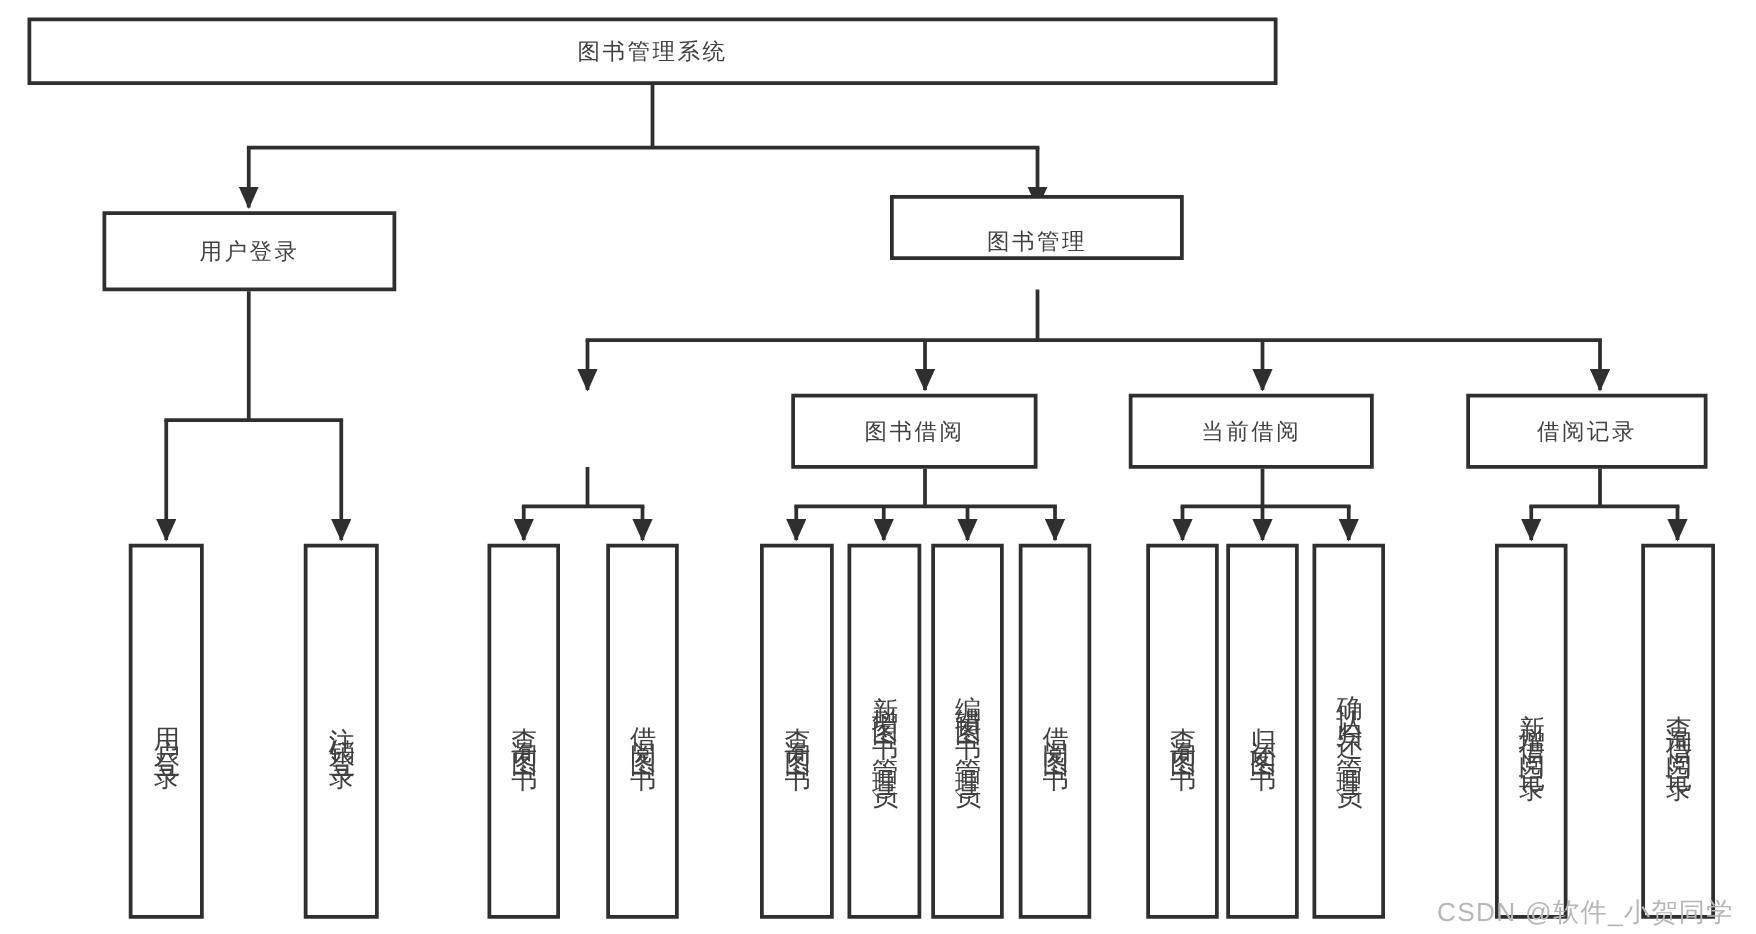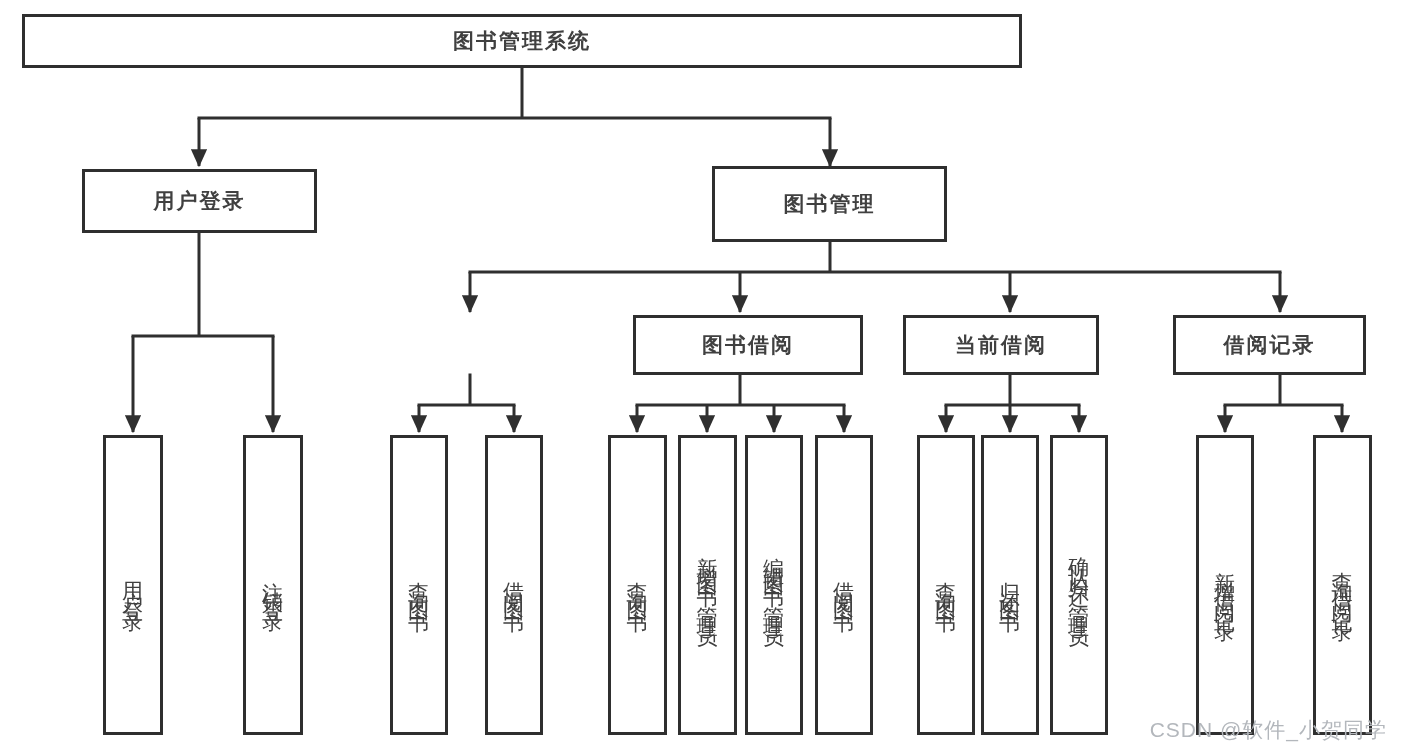--- a/index.html
+++ b/index.html
@@ -22,22 +22,22 @@
     box-sizing: border-box;
     border: 3px solid #2f2f2f;
     background: #ffffff;
     display: flex;
     align-items: center;
     justify-content: center;
     z-index: 2;
   }
   .hlabel {
     color: #404040;
-    font-size: 21px;
-    font-weight: 700;
+    font-size: 18px;
+    font-weight: 400;
     letter-spacing: 2px;
     white-space: nowrap;
   }
   .vlabel {
     color: #404040;
     font-size: 21px;
     font-weight: 500;
     writing-mode: vertical-rl;
     text-orientation: mixed;
     letter-spacing: 10px;
@@ -102,25 +102,25 @@
     </g>
   </svg>
 
   <div class="box" style="left:22px; top:14px; width:1000px; height:54px;">
     <span class="hlabel">图书管理系统</span>
   </div>
 
   <div class="box" style="left:82px; top:169px; width:235px; height:64px;">
     <span class="hlabel">用户登录</span>
   </div>
-  <div class="box" style="left:712px; top:166px; width:235px; height:76px;">
+  <div class="box" style="left:712px; top:156px; width:235px; height:52px;align-items:flex-end;">
     <span class="hlabel">图书管理</span>
   </div>
 
-  <div class="box" style="left:633px; top:315px; width:230px; height:60px;">
+  <div class="box" style="left:633px; top:315px; width:197px; height:60px;">
     <span class="hlabel">图书借阅</span>
   </div>
   <div class="box" style="left:903px; top:315px; width:196px; height:60px;">
     <span class="hlabel">当前借阅</span>
   </div>
   <div class="box" style="left:1173px; top:315px; width:193px; height:60px;">
     <span class="hlabel">借阅记录</span>
   </div>
 
   <div class="box" style="left:103px; top:435px; width:60px; height:300px;">

